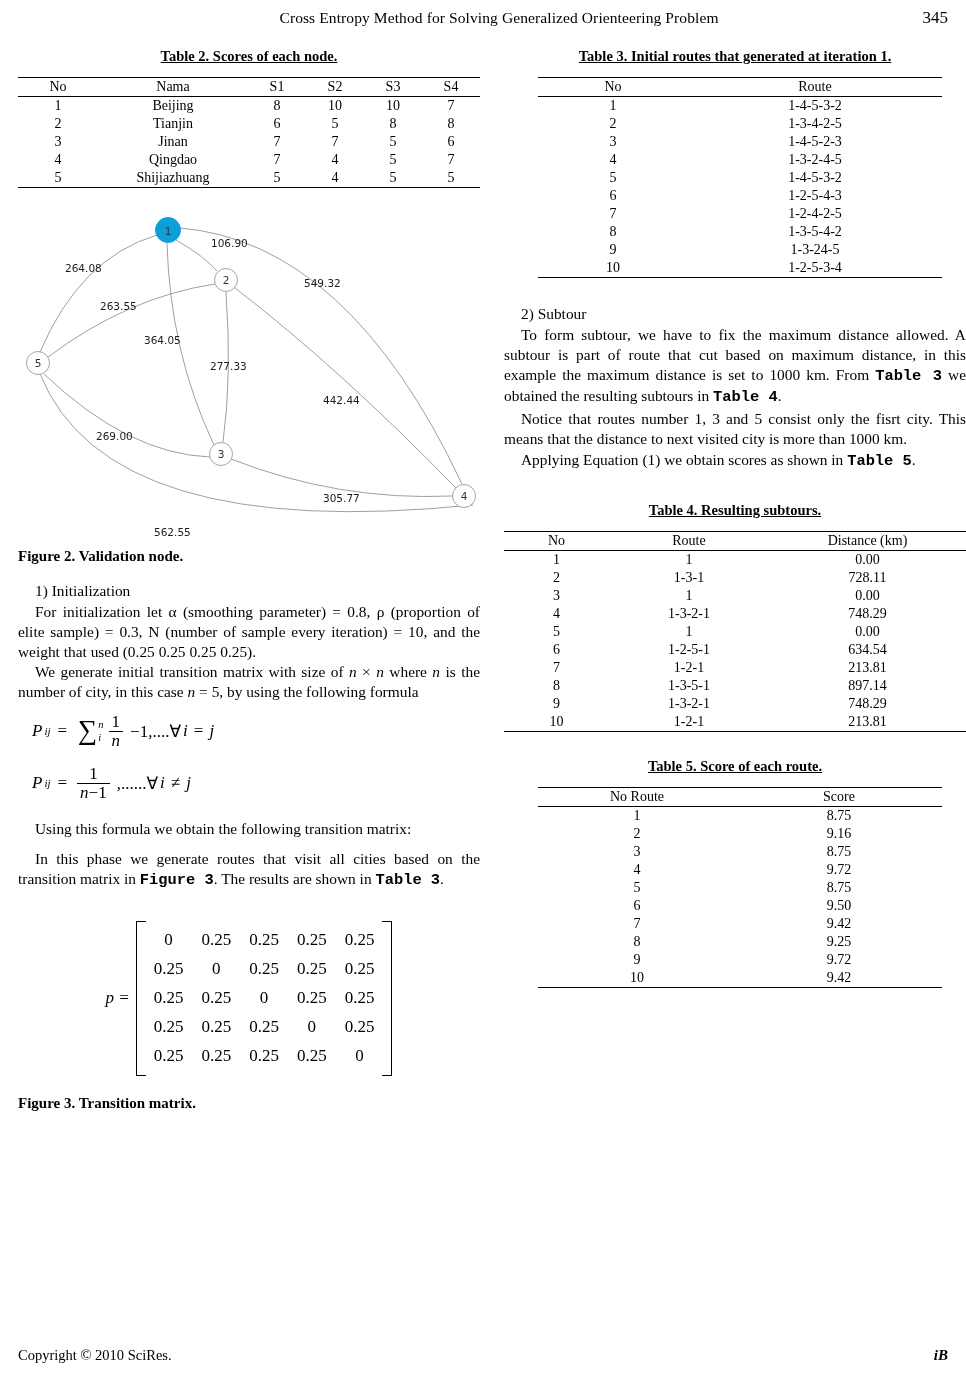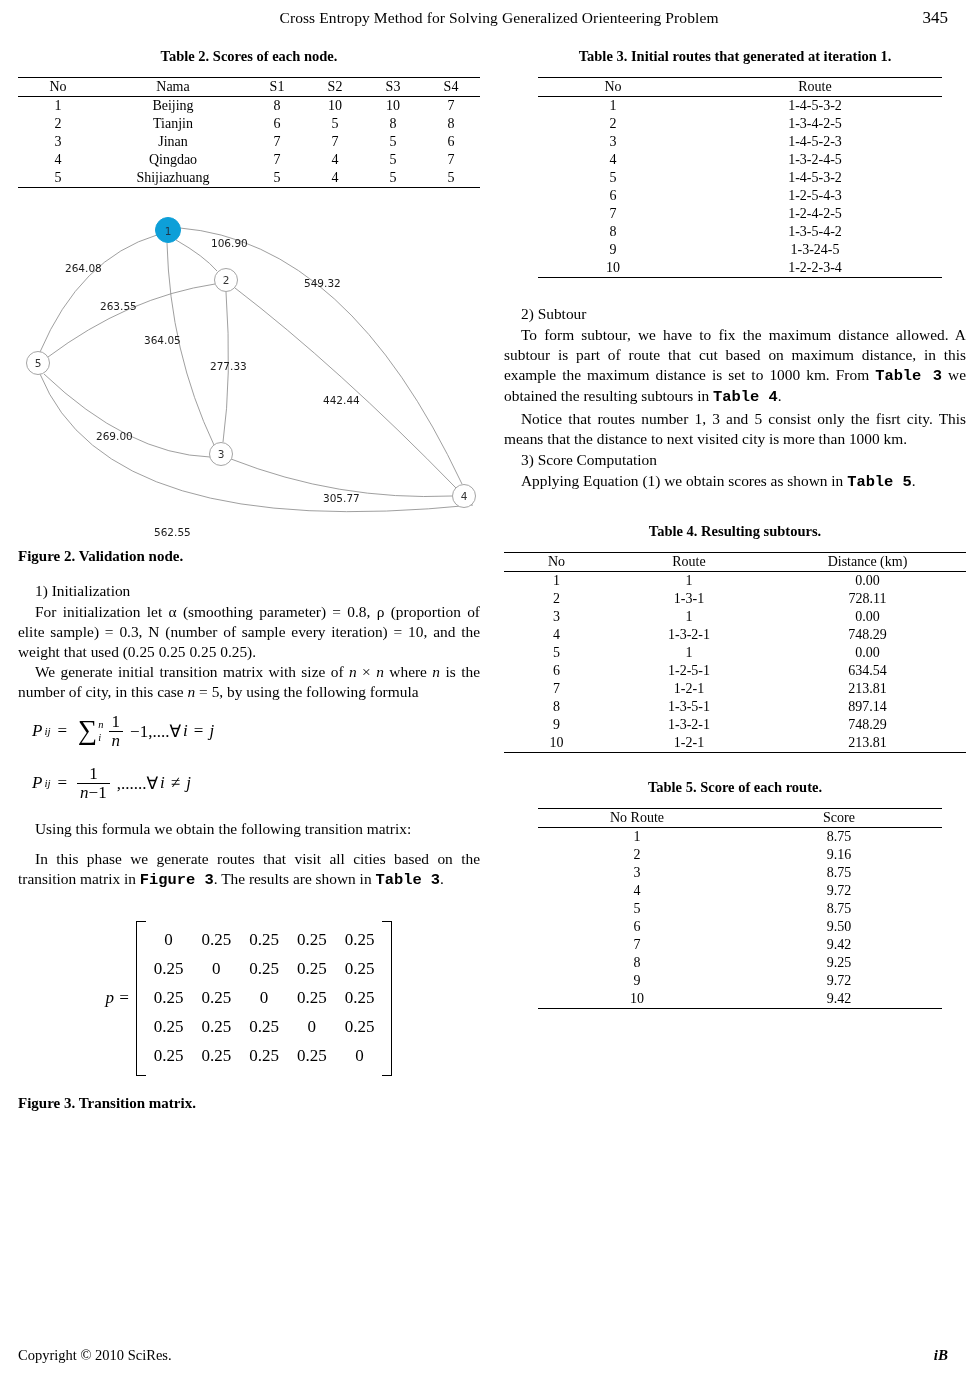--- a/index.html
+++ b/index.html
@@ -30,20 +30,21 @@
   .col {
     position: absolute; top: 48px; width: 462px;
   }
   .col-left  { left: 18px; }
   .col-right { left: 504px; }
 
   
   .tbl-caption {
     text-align: center; font-weight: bold; font-size: 14.5px;
     margin: 0 0 12px 0;
+    text-decoration: underline;
   }
   table.paper {
     border-collapse: collapse; font-size: 14px;
   }
   table.paper td, table.paper th {
     padding: 1px 0; font-weight: normal; text-align: center;
     white-space: nowrap;
   }
   .rule-top    { border-top: 1.6px solid #000; }
   .rule-mid    { border-bottom: 1.1px solid #000; }
@@ -418,35 +419,34 @@
         <tr class="body-row">
           <td>8</td>
           <td>1-3-5-4-2</td>
         </tr>
         <tr class="body-row">
           <td>9</td>
           <td>1-3-24-5</td>
         </tr>
         <tr class="body-row rule-bottom">
           <td>10</td>
-          <td>1-2-2-3-4</td>
+          <td>1-2-5-3-4</td>
         </tr>
       </tbody>
     </table>
   </div>
 
   <p class="body indent noj" style="margin-top:26px;">2) Subtour</p>
 
   <p class="body indent">
     <span>To form subtour, we have to fix the maximum distance allowed. A subtour is part of route that cut based on maximum distance, in this example the maximum distance is set to 1000 km. From </span><span class="b">Table 3</span><span> we obtained the resulting subtours in </span><span class="b">Table 4</span><span>.</span>
   </p>
 
   <p class="body indent">Notice that routes number 1, 3 and 5 consist only the fisrt city. This means that the distance to next visited city is more than 1000 km.</p>
 
-  <p class="body indent noj">3) Score Computation</p>
 
   <p class="body indent">
     <span>Applying Equation (1) we obtain scores as shown in </span><span class="b">Table 5</span><span>.</span>
   </p>
 
   <div style="margin-top:30px;">
     <div class="tbl-caption">Table 4. Resulting subtours.</div>
     <table class="paper" id="table4">
       <colgroup>
           <col class="c-no">

